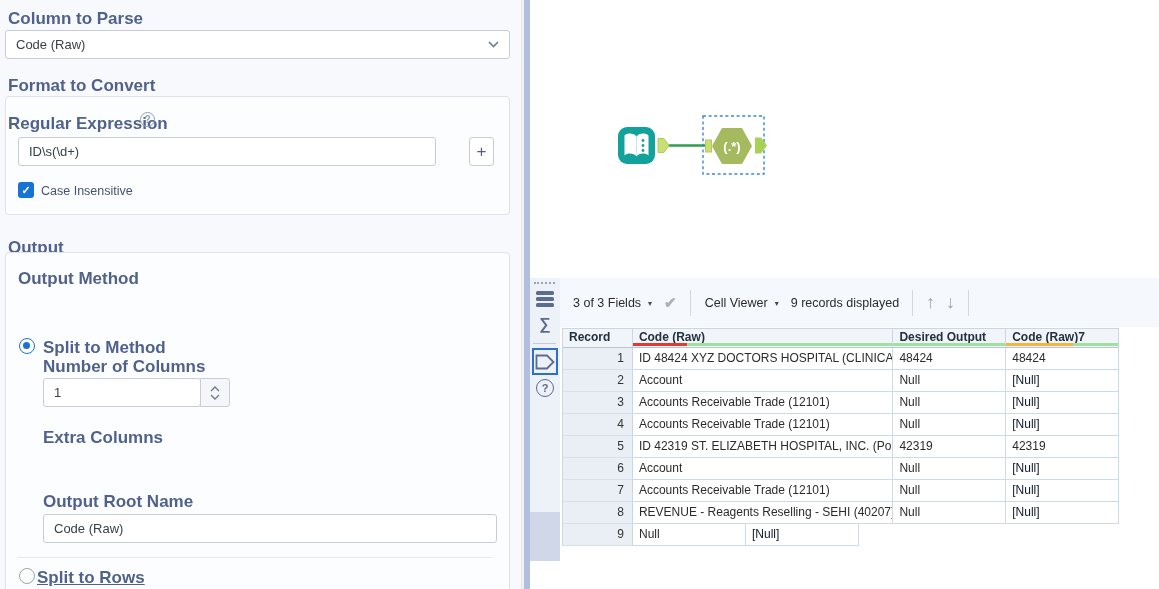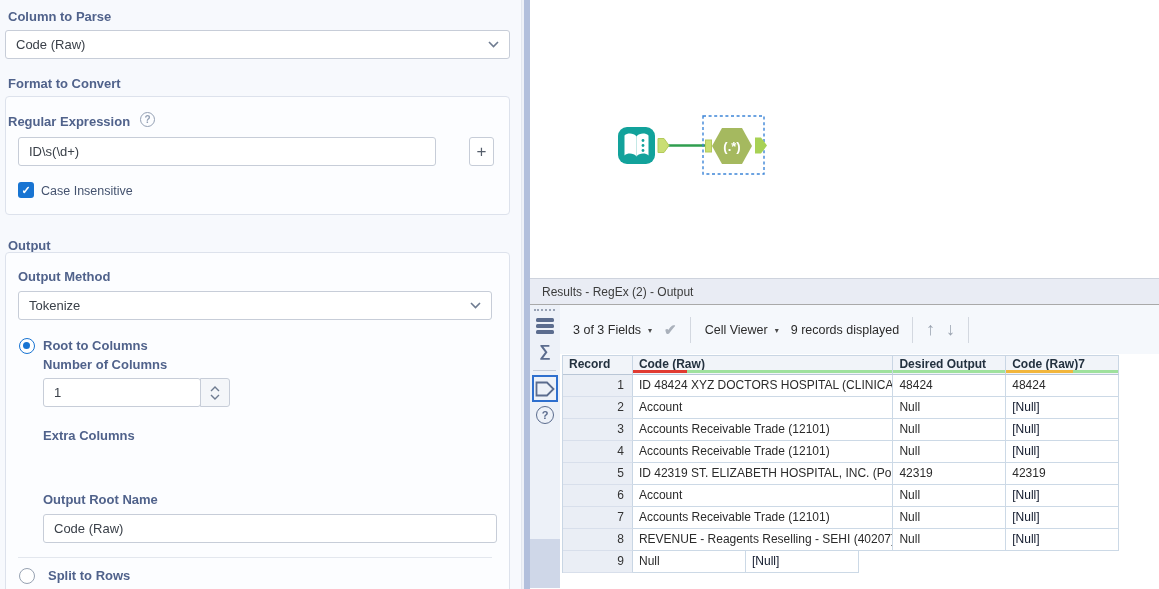--- a/index.html
+++ b/index.html
@@ -2,21 +2,21 @@
 <html><head>
 <meta charset="utf-8">
 <style>
   * { box-sizing: border-box; margin: 0; padding: 0; }
   html, body { width: 1159px; height: 589px; overflow: hidden; background: #fff;
     font-family: "Liberation Sans", sans-serif; }
 
   
   .left-panel { position: absolute; left: 0; top: 0; width: 522px; height: 589px;
     background: #f7f9fd; border-right: 1px solid #e3e7ef; }
-  .sec-label { position: absolute; font-size: 13px; font-weight: 700; color: #50628b; }
+  .sec-label { position: absolute; font-size: 17px; font-weight: 700; color: #50628b; }
   .groupbox { position: absolute; background: #fcfdff; border: 1px solid #dde2ec; border-radius: 4px; }
   .field { position: absolute; height: 29px; background: #fff; border: 1px solid #c7cdd8;
     border-radius: 3px; display: flex; align-items: center; padding: 0 10px;
     font-size: 13px; color: #3a4049; }
   .select { justify-content: space-between; cursor: pointer; }
   .chev { width: 11px; height: 7px; flex: 0 0 auto; }
   .help-circle { position: absolute; width: 15px; height: 15px; border: 1.4px solid #94a0b4;
     border-radius: 50%; color: #94a0b4; font-size: 10px; font-weight: 700;
     display: flex; align-items: center; justify-content: center; }
   .plus-btn { position: absolute; width: 25px; height: 29px; background: #fff;
@@ -102,29 +102,23 @@
   <div class="field" style="left:18px; top:137px; width:418px;">
     <span>ID\s(\d+)</span>
   </div>
   <div class="plus-btn" style="left:469px; top:137px;">+</div>
   <div class="checkbox" id="chk-case" style="left:18px; top:182px;">✓</div>
   <div class="chk-label" style="left:41px; top:184px;text-align:center;">Case Insensitive</div>
 
   <div class="sec-label" style="left:8px; top:238px;">Output</div>
   <div class="groupbox" style="left:5px; top:252px; width:505px; height:345px;"></div>
   <div class="sec-label" style="left:18px; top:269px;">Output Method</div>
-  <div class="field select" style="left:18px; top:291px; width:474px;">
-    <span>Tokenize</span>
-    <svg class="chev" viewBox="0 0 11 7">
-        <polyline points="1,1 5.5,5.5 10,1" fill="none" stroke="#6e7b90" stroke-width="1.6"></polyline>
-      </svg>
-  </div>
 
   <div class="radio sel" id="radio-cols" style="left:19px; top:338px;"></div>
-  <div class="sec-label" style="left:43px; top:338px;">Root to Columns</div>
+  <div class="sec-label" style="left:43px; top:338px;">Split to Method</div>
   <div class="sec-label" style="left:43px; top:357px;">Number of Columns</div>
   <div class="field" style="left:43px; top:378px; width:158px;">
     <span>1</span>
   </div>
   <div class="spinner" style="left:200px; top:378px;">
     <svg width="10" height="6" viewBox="0 0 10 6">
         <polyline points="1,5 5,1 9,5" fill="none" stroke="#6e7b90" stroke-width="1.4"></polyline>
       </svg>
     <svg width="10" height="6" viewBox="0 0 10 6">
         <polyline points="1,1 5,5 9,1" fill="none" stroke="#6e7b90" stroke-width="1.4"></polyline>
@@ -133,21 +127,21 @@
 
   <div class="sec-label" style="left:43px; top:428px;">Extra Columns</div>
 
   <div class="sec-label" style="left:43px; top:492px;">Output Root Name</div>
   <div class="field" style="left:43px; top:514px; width:454px;">
     <span>Code (Raw)</span>
   </div>
 
   <div class="divider" style="left:18px; top:557px; width:474px;"></div>
   <div class="radio" id="radio-rows" style="left:19px; top:568px;"></div>
-  <div class="sec-label" style="left:48px; top:568px;">Split to Rows</div>
+  <div class="sec-label" style="left:37px; top:568px;text-decoration:underline;">Split to Rows</div>
 </div>
 
 <div class="splitter"></div>
 
 <div class="canvas">
   <svg width="629" height="278" viewBox="0 0 629 278">
     <g>
       <line x1="138" y1="145.5" x2="178" y2="145.5" stroke-width="2.4" stroke="#2f9e4f"></line>
     </g>
     <g>
@@ -165,23 +159,20 @@
       <rect x="173" y="116" width="61" height="58" fill="none" stroke-width="1.4" stroke-dasharray="3,2.6" stroke="#3d85d8"></rect>
       <rect x="175.5" y="140" width="6" height="12" stroke="#b4ca5c" stroke-width="1" fill="#c9de73"></rect>
       <polygon points="182,146 192,128 212,128 222,146 212,164 192,164" fill="#a5b95f"></polygon>
       <text x="202" y="151" text-anchor="middle" font-size="13" font-weight="bold" fill="#ffffff" font-family="Liberation Sans, sans-serif">(.*)</text>
       <polygon points="225,137.5 231,137.5 237,145.5 231,153.5 225,153.5" stroke-width="1" fill="#a8d155"></polygon>
     </g>
   </svg>
 </div>
 
 <div class="results">
-  <div class="res-title">
-    <span>Results - RegEx (2) - Output</span>
-  </div>
   <div class="res-body">
     <div class="toolbar">
       <span>3 of 3 Fields</span>
       <span class="caret">▾</span>
       <span class="tb-check" style="margin-left:12px;">✔</span>
       <span class="tb-sep" style="margin-left:13px;"></span>
       <span style="margin-left:14px;">Cell Viewer</span>
       <span class="caret">▾</span>
       <span style="margin-left:12px;">9 records displayed</span>
       <span class="tb-sep" style="margin-left:13px;"></span>

